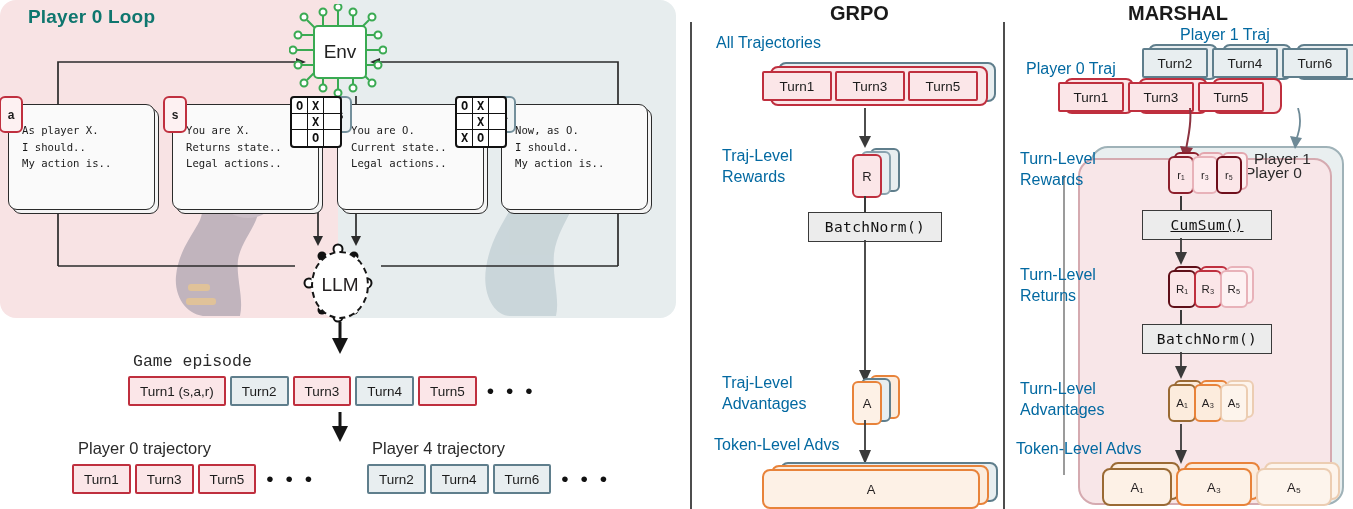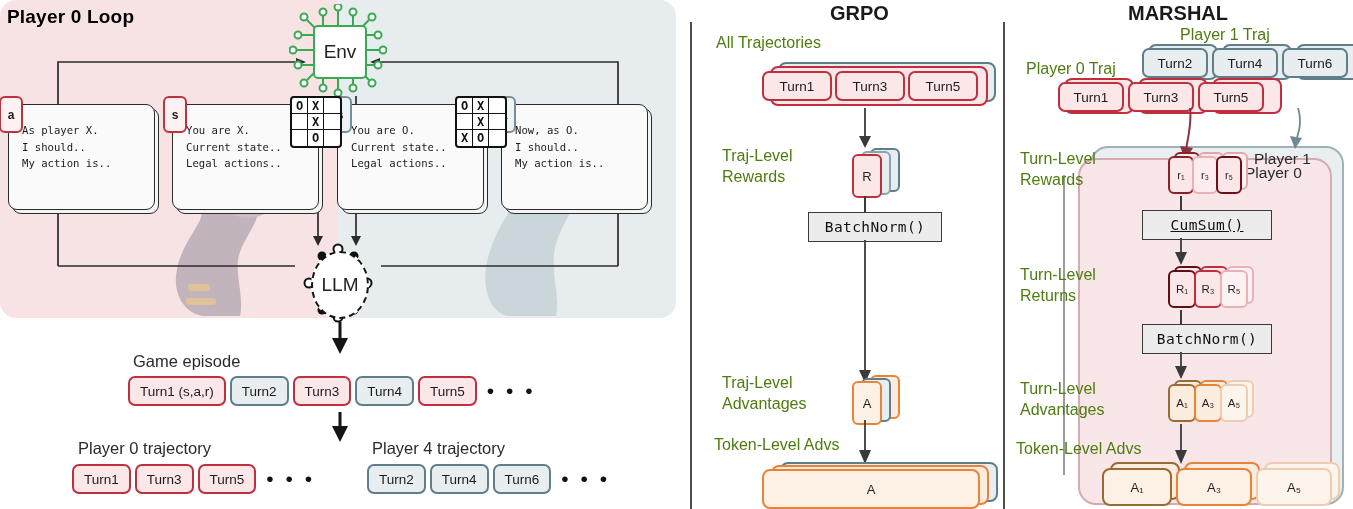--- a/index.html
+++ b/index.html
@@ -7,21 +7,21 @@
        font-family:"Liberation Sans",sans-serif;color:#231f20;}
 
   .abs{position:absolute;}
 
   
   #left-panel{left:0;top:0;width:676px;height:318px;}
   .loop-bg{position:absolute;top:0;height:318px;border-radius:16px;}
   #p0-bg{left:0;width:338px;background:#f8e3e4;border-radius:16px 0 0 16px;}
   #p1-bg{left:338px;width:338px;background:#e7edee;border-radius:0 16px 16px 0;}
   .loop-title{position:absolute;top:6px;font-size:19px;font-weight:bold;letter-spacing:.2px;}
-  #p0-title{left:7px;color:#000000;}
+  #p0-title{left:28px;color:#0f766e;}
   #p1-title{right:14px;color:#5d7683;}
 
   
   .llama{position:absolute;bottom:0;opacity:.55;}
   .llama svg{display:block;}
 
   
   #env-wrap{left:289px;top:4px;width:98px;height:92px;}
   #env-box{position:absolute;left:24px;top:21px;width:50px;height:50px;background:#fff;
            border:2.5px solid #3aaa52;border-radius:5px;display:flex;align-items:center;
@@ -56,44 +56,44 @@
        grid-template-columns:repeat(3,1fr);grid-template-rows:repeat(3,1fr);z-index:5;}
   .ttt i{border-right:1.4px solid #111;border-bottom:1.4px solid #111;
          display:flex;align-items:center;justify-content:center;font-style:normal;
          font-size:12px;font-weight:700;font-family:"DejaVu Sans Mono",monospace;color:#111;}
   .ttt i:nth-child(3n){border-right:none;}
   .ttt i:nth-child(n+7){border-bottom:none;}
   #ttt0{left:290px;} #ttt1{left:455px;}
 
   
   .chip{display:inline-flex;align-items:center;justify-content:center;height:30px;
-        border-radius:7px;font-size:13.5px;padding:0 10px;box-sizing:border-box;}
+        border-radius:2px;font-size:13.5px;padding:0 10px;box-sizing:border-box;}
   .chip.red{background:#fbe6e8;border:2.2px solid #bf2f3e;color:#1c1c1c;}
   .chip.blue{background:#e8eef0;border:2.2px solid #5f7e8c;color:#1c1c1c;}
   .label{font-size:16.5px;color:#2a2a2a;}
   .dots{font-size:21px;letter-spacing:3px;color:#111;}
 
-  #ge-label{left:133px;top:352px;}
+  #ge-label{left:133px;top:352px;font-family:Liberation Mono, monospace;}
   #ge-row{left:128px;top:376px;display:flex;gap:4px;align-items:center;}
   #p0traj-label{left:78px;top:439px;}
   #p0traj-row{left:72px;top:464px;display:flex;gap:4px;align-items:center;}
   #p1traj-label{left:372px;top:439px;}
   #p1traj-row{left:367px;top:464px;display:flex;gap:4px;align-items:center;}
 
   
   .divider{position:absolute;width:2px;background:#4d4d4d;}
   #div1{left:690px;top:22px;height:487px;}
   #div2{left:1003px;top:22px;height:487px;}
 
   
   .col-title{position:absolute;font-size:20px;font-weight:bold;color:#1a1a1a;}
   #grpo-title{left:830px;top:2px;}
   #marshal-title{left:1128px;top:2px;}
 
-  .side-label{position:absolute;font-size:16px;color:#4d7c0f;line-height:21px;}
+  .side-label{position:absolute;font-size:16px;color:#0369a1;line-height:21px;}
 
   .sq{display:flex;align-items:center;justify-content:center;font-size:13px;}
 
   
   .codebox{position:absolute;background:#ececec;border:1.6px solid #3a3a3a;
            display:flex;align-items:center;justify-content:center;
            font-family:"DejaVu Sans Mono","Liberation Mono",monospace;
            font-size:14.5px;color:#111;letter-spacing:.4px;}
 
   
@@ -230,21 +230,21 @@
     <div class="tag red">a</div>
     <div class="lines">As player X.
 I should..
 My action is..</div>
   </div>
   <div class="card" id="card-s0">
     <div class="shadow"></div>
       <div class="face"></div>
     <div class="tag red">s</div>
     <div class="lines">You are X.
-Current state..
+Returns state..
 Legal actions..</div>
   </div>
   <div class="card" id="card-s1">
     <div class="shadow"></div>
       <div class="face"></div>
     <div class="tag blue">s</div>
     <div class="lines">You are O.
 Current state..
 Legal actions..</div>
   </div>

